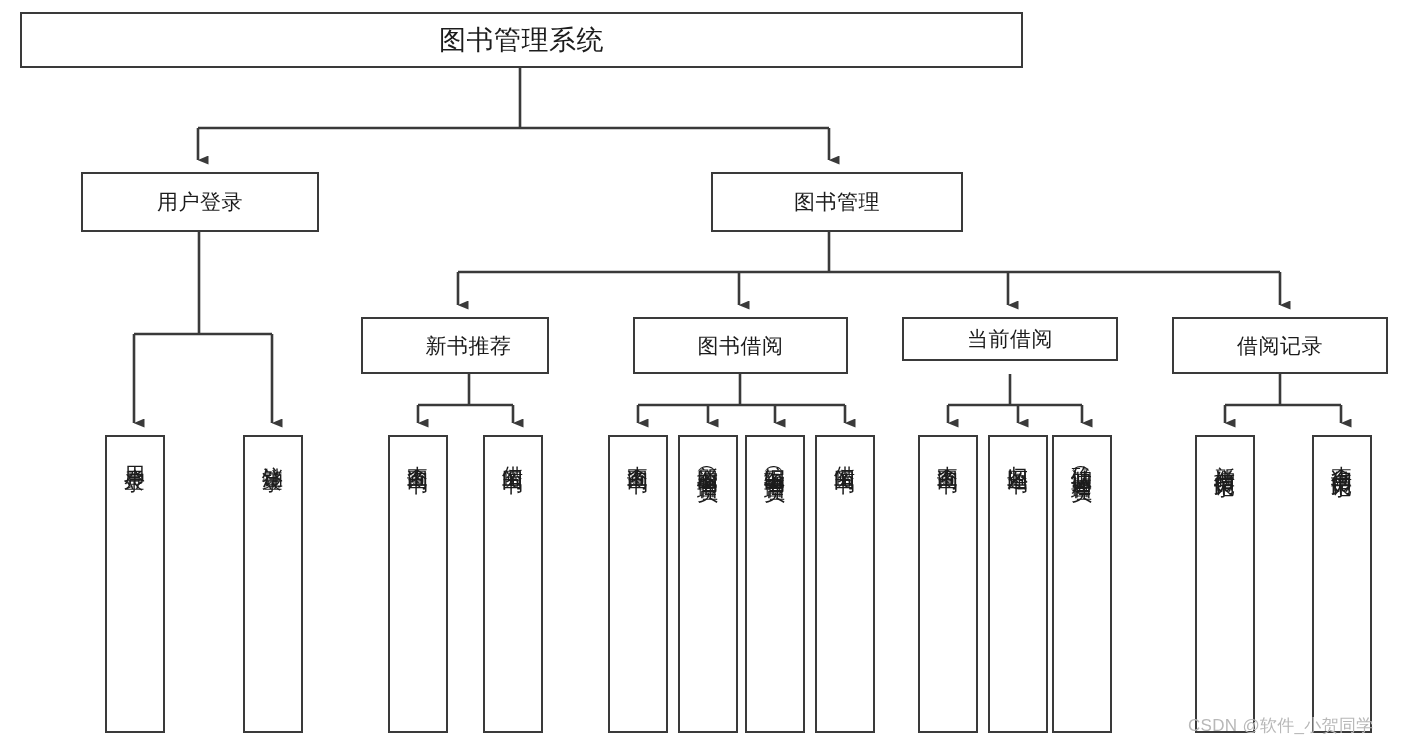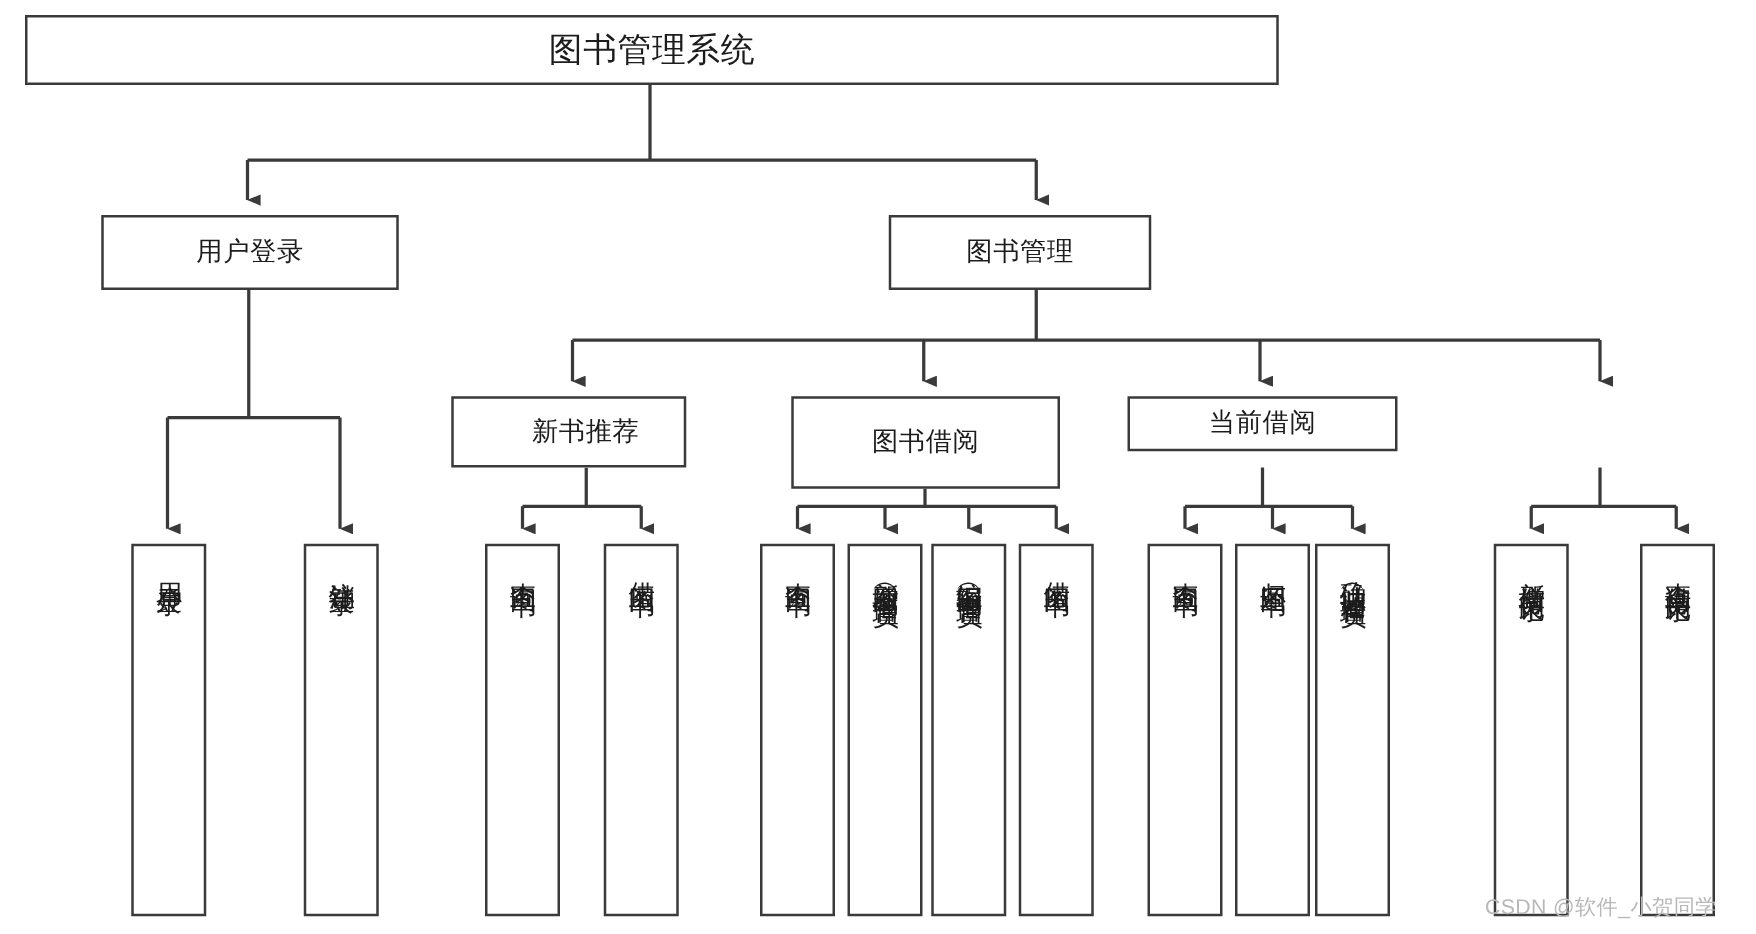--- a/index.html
+++ b/index.html
@@ -127,32 +127,35 @@
     </g>
   </svg>
 
   <div class="node root horiz" style="left:20px; top:12px; width:1003px; height:56px;">
     <span class="node-label">图书管理系统</span>
   </div>
 
   <div class="node horiz" style="left:81px; top:172px; width:238px; height:60px;">
     <span class="node-label">用户登录</span>
   </div>
-  <div class="node horiz" style="left:711px; top:172px; width:210px; height:60px;">
+  <div class="node horiz" style="left:711px; top:172px; width:252px; height:60px;">
     <span class="node-label">图书管理</span>
   </div>
 
   <div class="node horiz" style="left:361px; top:317px; width:188px; height:57px;padding-left:27px;">
     <span class="node-label">新书推荐</span>
   </div>
-  <div class="node horiz" style="left:633px; top:317px; width:215px; height:74px;">
+  <div class="node horiz" style="left:633px; top:317px; width:215px; height:57px;">
     <span class="node-label">图书借阅</span>
   </div>
   <div class="node horiz" style="left:902px; top:317px; width:216px; height:44px;">
     <span class="node-label">当前借阅</span>
+  </div>
+  <div class="node horiz" style="left:1172px; top:317px; width:216px; height:57px;">
+    <span class="node-label">借阅记录</span>
   </div>
 
   <div class="node vert" style="left:105px; top:435px; width:60px; height:298px;">
     <span class="node-label">用户登录</span>
   </div>
   <div class="node vert" style="left:243px; top:435px; width:60px; height:298px;">
     <span class="node-label">注销登录</span>
   </div>
   <div class="node vert" style="left:388px; top:435px; width:60px; height:298px;">
     <span class="node-label">查询图书</span>

